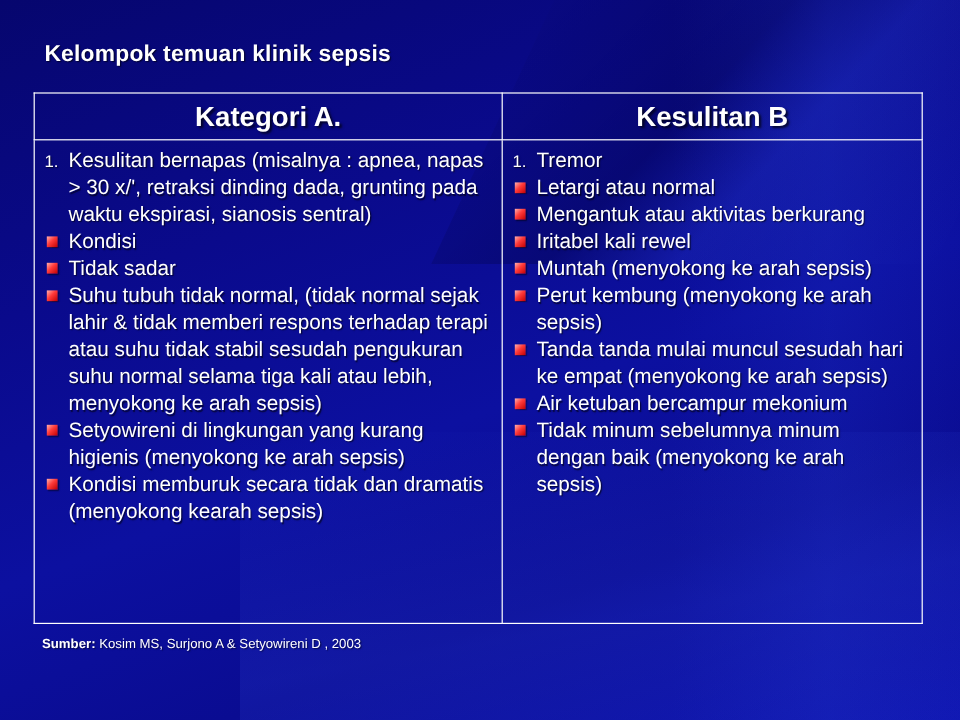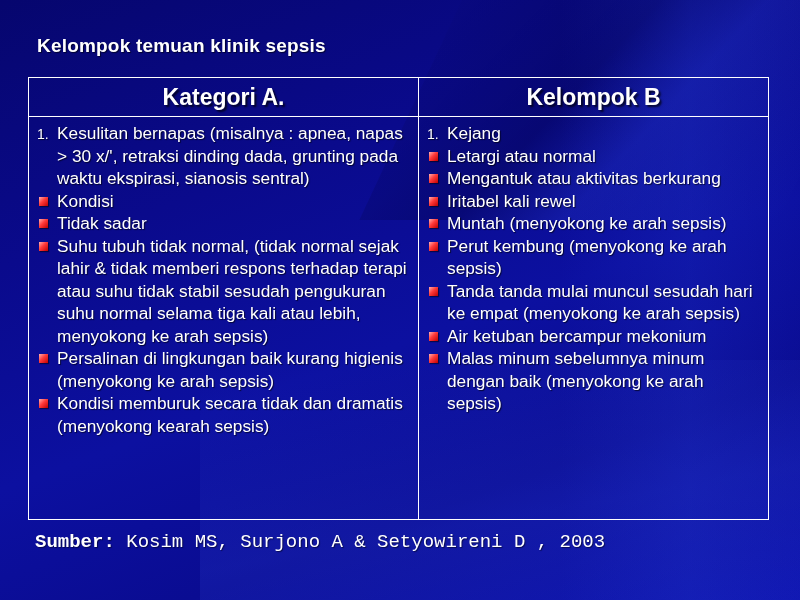--- a/index.html
+++ b/index.html
@@ -41,64 +41,63 @@
   }
   .num {
     position:absolute; left:0; top:0; font-size:14px; line-height:24px;
   }
   .bullet {
     position:absolute; left:2px; top:7px; width:9px; height:9px;
     background: linear-gradient(135deg, #ffb0b0 0%, #ff3a3a 45%, #c00000 100%);
     box-shadow: 1px 1px 1px rgba(0,0,0,0.5);
   }
   .source {
-    position:absolute; left:35px; top:531px; font-size:19px;
+    position:absolute; left:35px; top:531px; font-size:11px;
     text-shadow: 1px 1px 1px rgba(0,0,0,0.5);
-    font-family: Liberation Mono, monospace;
   }
   .source b { font-weight:bold; }
 </style>
 </head>
 <body>
 
 <div class="streak s1"></div>
 <div class="streak s2"></div>
 <div class="streak s3"></div>
 
 <div class="title">Kelompok temuan klinik sepsis</div>
 
 <table class="grid">
   <thead>
     <tr>
       <th class="colA">Kategori A.</th>
-      <th>Kelompok B</th>
+      <th>Kesulitan B</th>
     </tr>
   </thead>
   <tbody>
     <tr>
       <td class="colA">
         <ul class="items">
           <li><span class="num">1.</span><span>Kesulitan bernapas (misalnya : apnea, napas &gt; 30 x/', retraksi dinding dada, grunting pada waktu ekspirasi, sianosis sentral)</span></li>
           <li><span class="bullet"></span><span>Kondisi</span></li>
           <li><span class="bullet"></span><span>Tidak sadar</span></li>
           <li><span class="bullet"></span><span>Suhu tubuh tidak normal, (tidak normal sejak lahir &amp; tidak memberi respons terhadap terapi atau suhu tidak stabil sesudah pengukuran suhu normal selama tiga kali atau lebih, menyokong ke arah sepsis)</span></li>
-          <li><span class="bullet"></span><span>Persalinan di lingkungan baik kurang higienis (menyokong ke arah sepsis)</span></li>
+          <li><span class="bullet"></span><span>Setyowireni di lingkungan yang kurang higienis (menyokong ke arah sepsis)</span></li>
           <li><span class="bullet"></span><span>Kondisi memburuk secara tidak dan dramatis (menyokong kearah sepsis)</span></li>
         </ul>
       </td>
       <td>
         <ul class="items">
-          <li><span class="num">1.</span><span>Kejang</span></li>
+          <li><span class="num">1.</span><span>Tremor</span></li>
           <li><span class="bullet"></span><span>Letargi atau normal</span></li>
           <li><span class="bullet"></span><span>Mengantuk atau aktivitas berkurang</span></li>
           <li><span class="bullet"></span><span>Iritabel kali rewel</span></li>
           <li><span class="bullet"></span><span>Muntah (menyokong ke arah sepsis)</span></li>
           <li><span class="bullet"></span><span>Perut kembung (menyokong ke arah sepsis)</span></li>
           <li><span class="bullet"></span><span>Tanda tanda mulai muncul sesudah hari ke empat (menyokong ke arah sepsis)</span></li>
           <li><span class="bullet"></span><span>Air ketuban bercampur mekonium</span></li>
-          <li><span class="bullet"></span><span>Malas minum sebelumnya minum dengan baik (menyokong ke arah sepsis)</span></li>
+          <li><span class="bullet"></span><span>Tidak minum sebelumnya minum dengan baik (menyokong ke arah sepsis)</span></li>
         </ul>
       </td>
     </tr>
   </tbody>
 </table>
 
 <div class="source"><b>Sumber:</b><span> Kosim MS, Surjono A &amp; Setyowireni D , 2003</span></div>
 
 </body></html>

